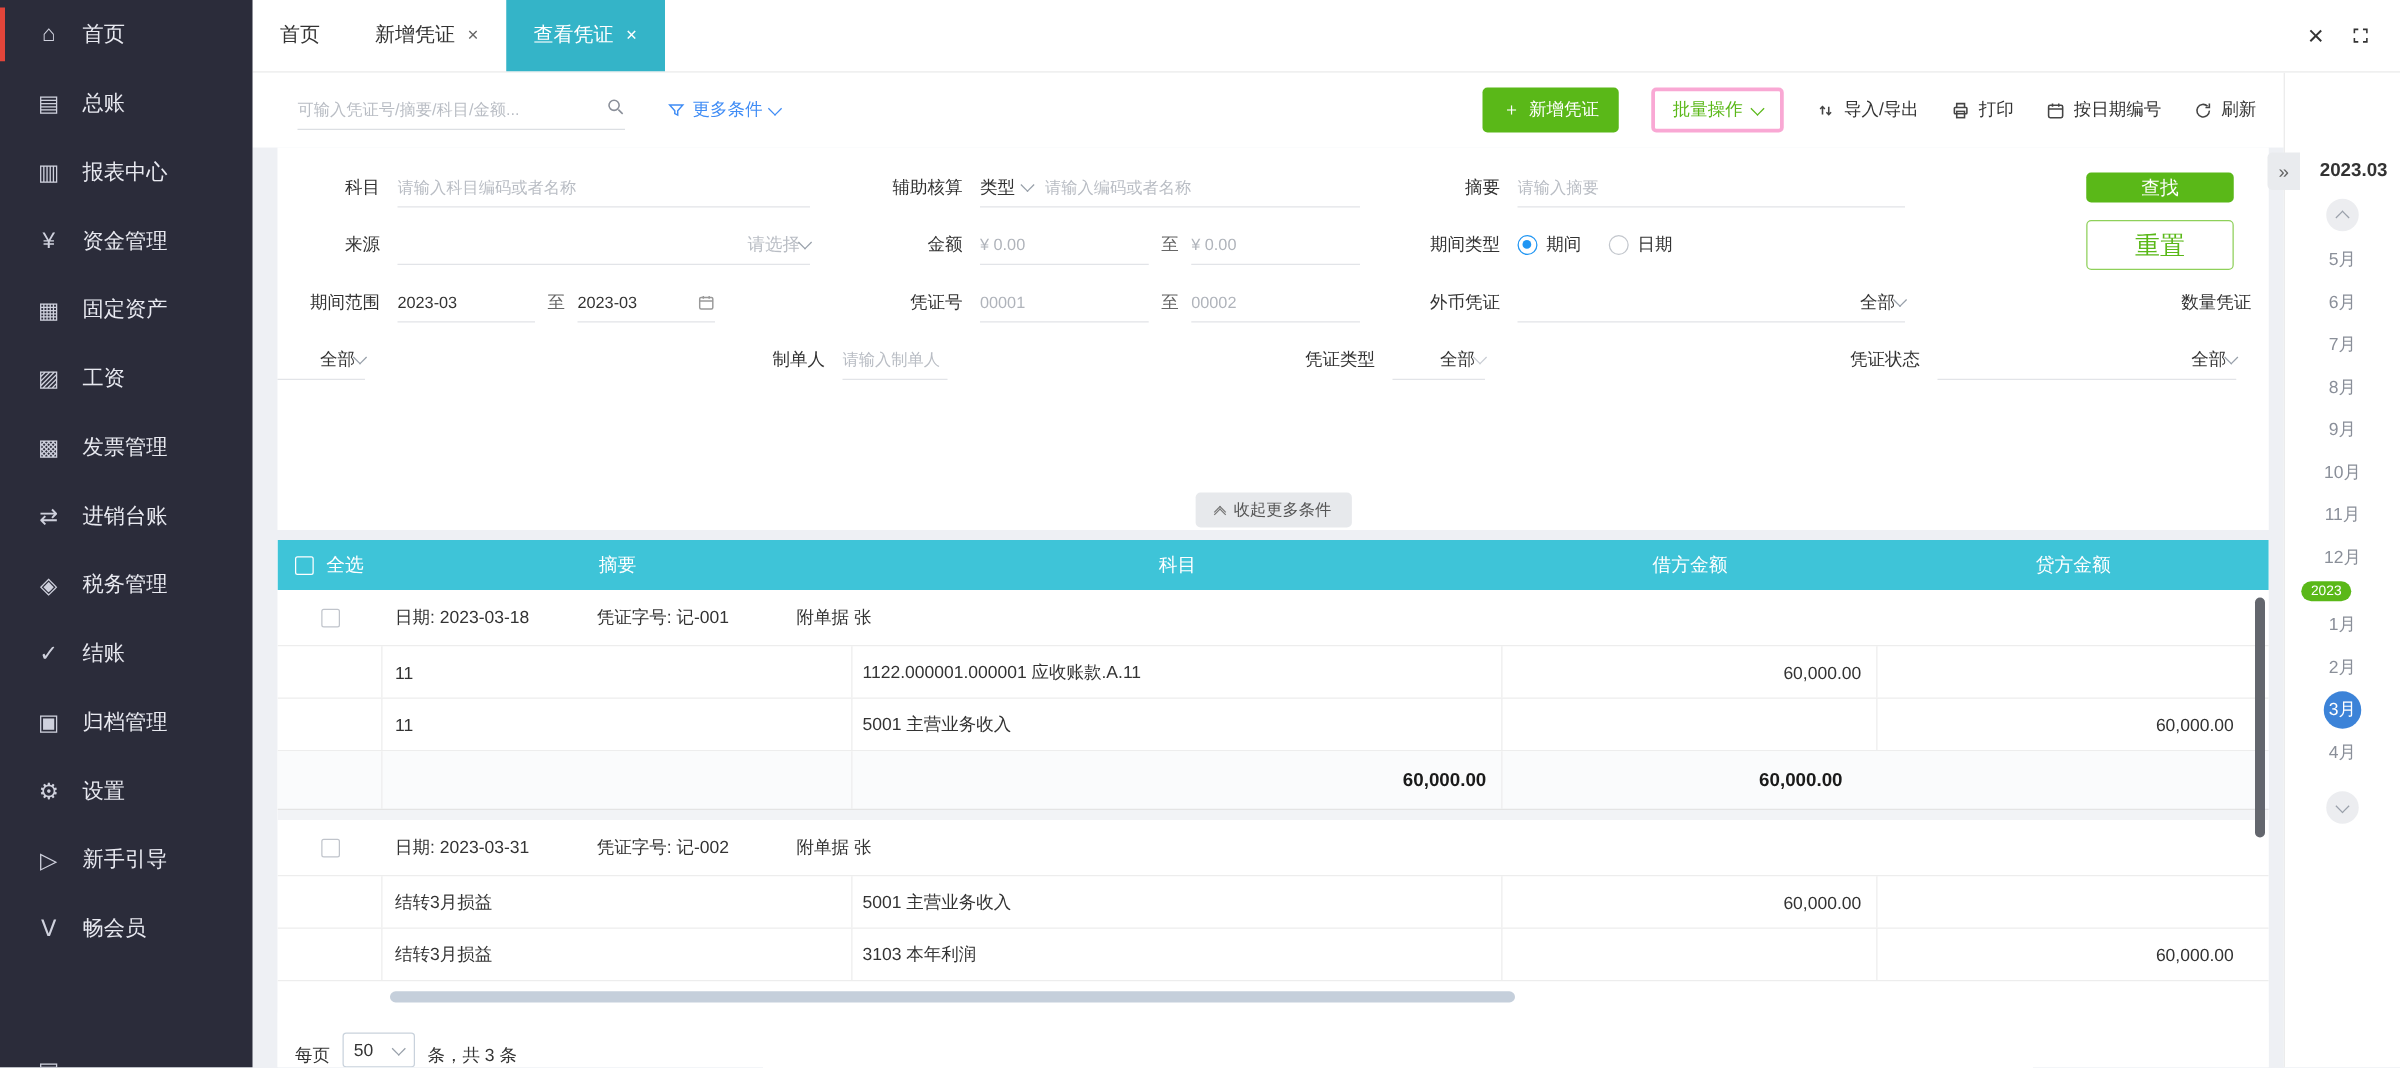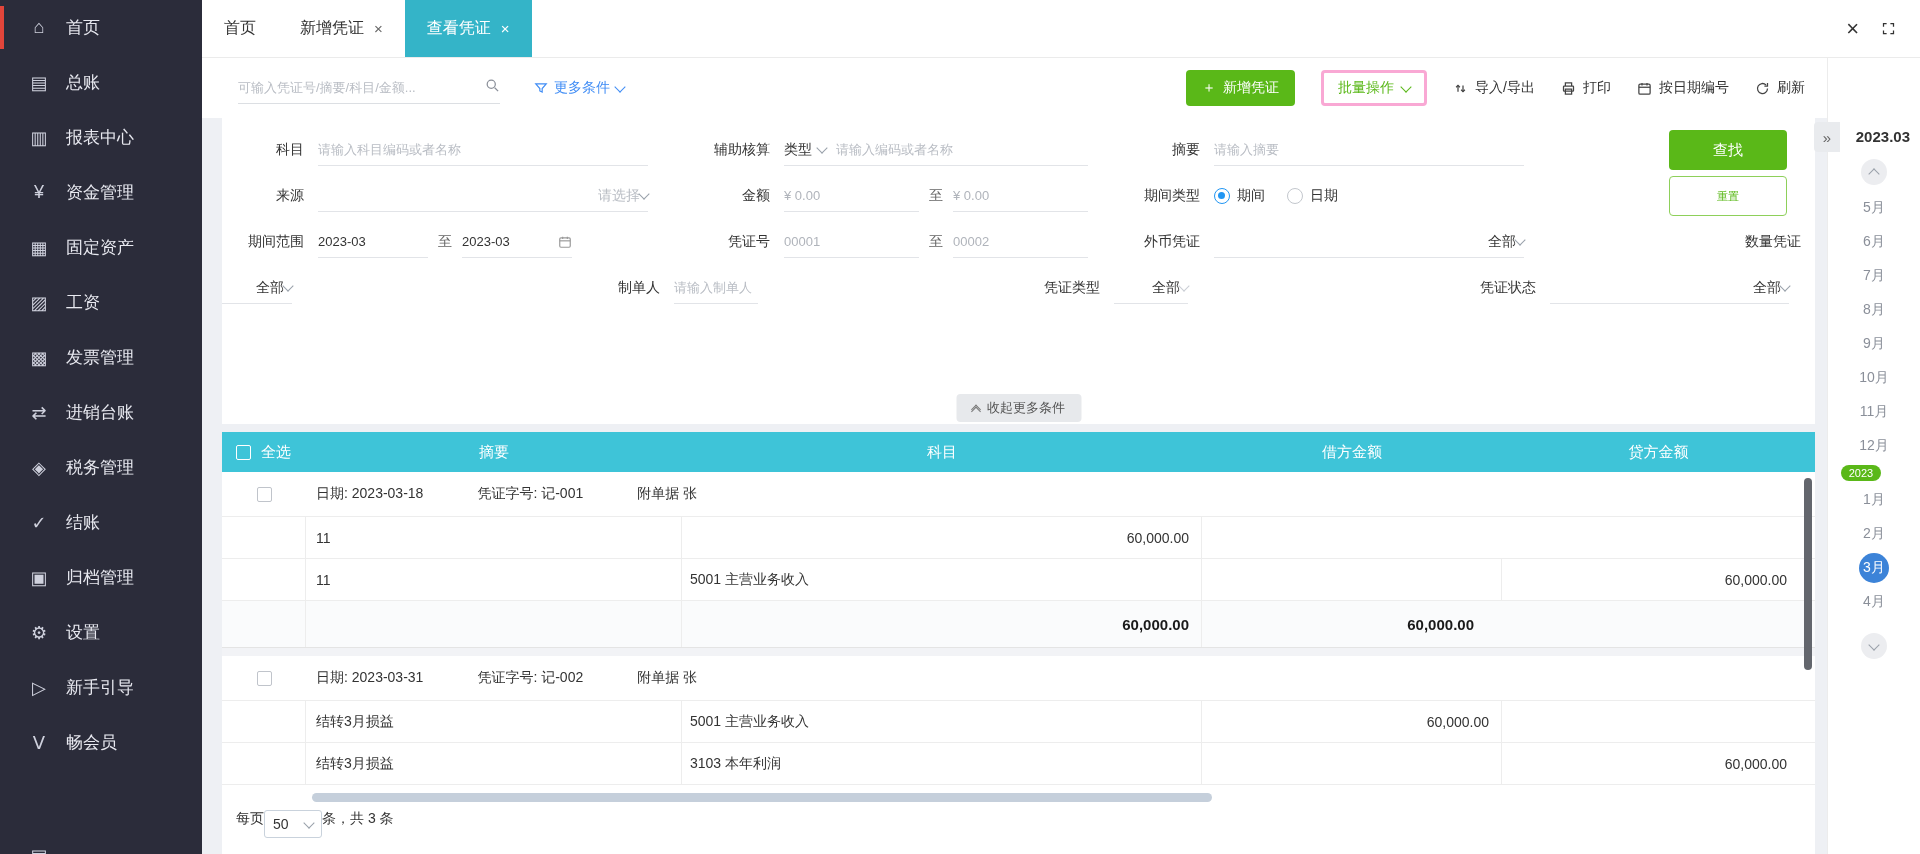--- a/index.html
+++ b/index.html
@@ -68,22 +68,22 @@
   .chev.up { transform:rotate(-135deg); margin-top:4px; }
   .chev.light { border-color:#c9cdd4; }
   .mini { display:flex; align-items:center; gap:6px; margin-right:10px; white-space:nowrap; color:#333; cursor:pointer; }
   .pair { display:flex; align-items:center; gap:10px; width:100%; }
   .pair .seg { border-bottom:none; display:flex; align-items:center; flex:1; }
   .zhi { color:#666; font-size:14px; }
   .radio { width:16px; height:16px; border-radius:50%; border:1.5px solid #c3c7cd; display:inline-block; position:relative; cursor:pointer; }
   .radio.on { border-color:#2196f3; }
   .radio.on::after { content:""; position:absolute; left:3px; top:3px; width:7px; height:7px; border-radius:50%; background:#2196f3; }
   .radio-lbl { font-size:14px; color:#333; margin:0 22px 0 7px; }
-  .btn-find { grid-column:7; grid-row:1; justify-self:end; margin-right:28px; width:118px; height:40px; background:#5ab818; color:#fff; border:none; border-radius:4px; font-size:15px; cursor:pointer; font-family:inherit; }
-  .btn-reset { grid-column:7; grid-row:2; justify-self:end; margin-right:28px; width:118px; height:40px; background:#fff; color:#5ab818; border:1px solid #8ed05a; border-radius:4px; font-size:11px; cursor:pointer; font-family:inherit; }
+  .btn-find { grid-column:7; grid-row:1; justify-self:end; margin-right:28px; width:118px; height:24px; background:#5ab818; color:#fff; border:none; border-radius:4px; font-size:15px; cursor:pointer; font-family:inherit; }
+  .btn-reset { grid-column:7; grid-row:2; justify-self:end; margin-right:28px; width:118px; height:40px; background:#fff; color:#5ab818; border:1px solid #8ed05a; border-radius:4px; font-size:20px; cursor:pointer; font-family:inherit; }
   .collapse-pill { position:absolute; left:50%; transform:translateX(-50%); bottom:2px; background:#e7e9ec; border-radius:4px; height:28px; padding:0 16px; display:flex; align-items:center; gap:8px; font-size:13px; color:#555; cursor:pointer; }
   .dblchev { display:flex; flex-direction:column; gap:0; }
   .dblchev .chev { width:7px; height:7px; border-color:#777; }
   .dblchev .chev:last-child { margin-top:-5px; }
 
   
   .table-card { position:relative; margin:8px 12px 0 20px; background:#fff; height:422px; overflow:hidden; }
   .trow { display:grid; grid-template-columns:84px 376px 520px 300px 1fr; align-items:center; }
   .thead { height:40px; background:#3ec4d8; color:#fff; font-size:15px; }
   .thead .hc { text-align:center; }
@@ -102,21 +102,21 @@
   .drow .cc3 { border-right:1px solid #ededed; }
   .drow .cc4.amt, .total-row .cc4.amt { padding-right:28px; }
   .total-row { height:47px; border-bottom:1px solid #e4e4e4; background:#fafbfc; font-size:15px; }
   .total-row .cc1 { padding-left:55px; gap:8px; font-weight:bold; border-right:1px solid #ededed; }
   .total-row .cc2 { border-right:1px solid #ededed; }
   .total-row .cc3 { border-right:1px solid #ededed; font-weight:bold; color:#1a1a1a; }
   .total-row .cc4 { font-weight:bold; color:#1a1a1a; }
   .spacer { height:8px; background:#f2f3f6; }
   .vscroll { position:absolute; right:3px; top:46px; width:8px; height:192px; background:#63666d; border-radius:4px; cursor:pointer; }
   .hscroll { position:absolute; left:90px; bottom:52px; width:900px; height:9px; background:#c5cfdb; border-radius:5px; cursor:pointer; }
-  .pagination { position:absolute; left:0; right:0; bottom:0; height:44px; display:flex; align-items:flex-start; padding-left:14px; font-size:14px; color:#333; background:#fff; }
+  .pagination { position:absolute; left:0; right:0; bottom:0; height:44px; display:flex; align-items:flex-end; gap:10px; padding-left:14px; font-size:14px; color:#333; background:#fff; }
   .page-sel { width:58px; height:28px; border:1px solid #c9d2dc; border-radius:3px; display:flex; align-items:center; justify-content:space-between; padding:0 8px; cursor:pointer; font-size:14px; }
 
   svg.i14 { width:14px; height:14px; }
   svg.i15 { width:15px; height:15px; }
 </style>
 </head>
 <body>
 
 <div class="sidebar">
   <div class="s-item active">
@@ -450,20 +450,21 @@
         </div>
       <div class="grp-text">
         <span>日期: 2023-03-18</span>
         <span>凭证字号: 记-001</span>
         <span>附单据 张</span>
       </div>
     </div>
     <div class="trow drow">
       <div class="cc0"></div>
       <div class="cc1">11</div>
+      <div class="cc2">1122.000001.000001  应收账款.A.11</div>
       <div class="cc3 amt">60,000.00</div>
       <div class="cc4 amt"></div>
     </div>
     <div class="trow drow">
       <div class="cc0"></div>
       <div class="cc1">11</div>
       <div class="cc2">5001 主营业务收入</div>
       <div class="cc3 amt"></div>
       <div class="cc4 amt">60,000.00</div>
     </div>

